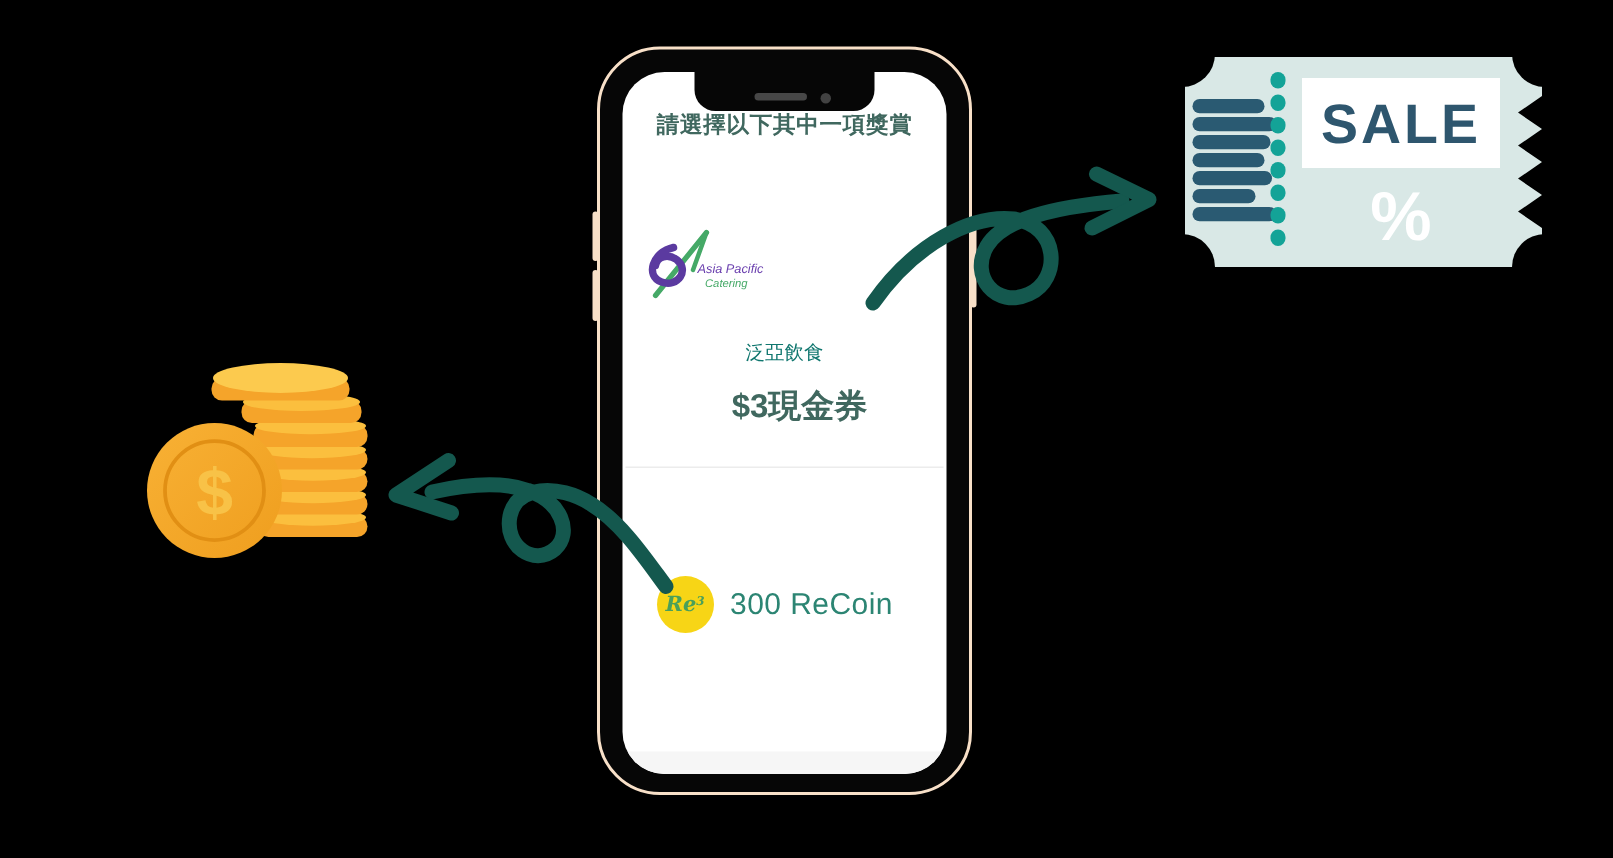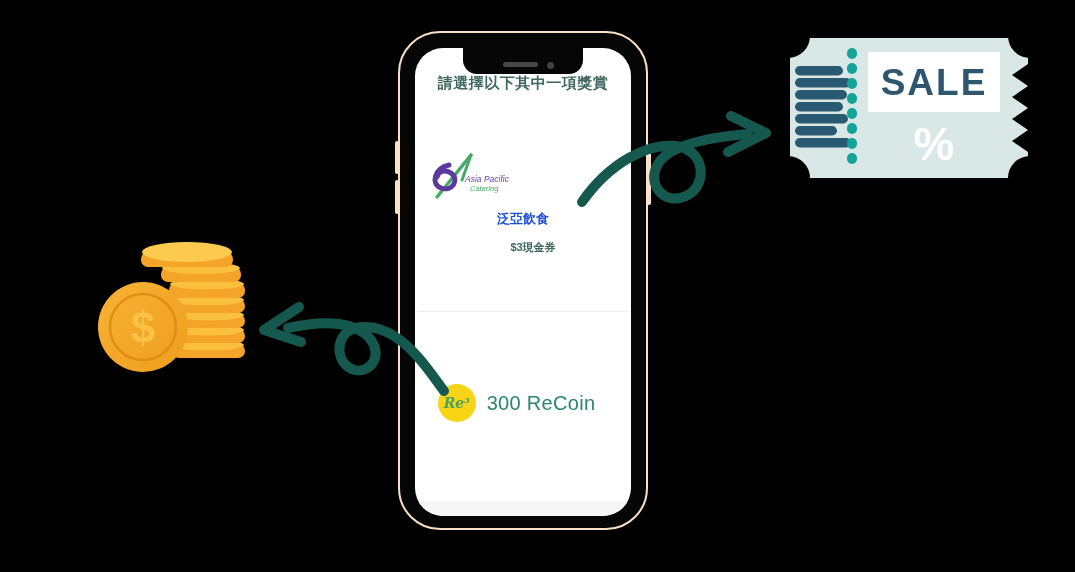--- a/index.html
+++ b/index.html
@@ -17,22 +17,22 @@
           border-radius:28px;overflow:hidden;}
   .notch{position:absolute;left:50%;transform:translateX(-50%);top:13px;width:120px;height:28px;
          background:#060606;border-radius:0 0 14px 14px;z-index:3;}
   .speaker{position:absolute;left:40px;top:16px;width:35px;height:5px;border-radius:3px;background:#474747;}
   .camera{position:absolute;left:84px;top:16px;width:7px;height:7px;border-radius:50%;background:#424242;}
 
   .scr-title{position:absolute;top:26px;left:0;right:0;text-align:center;
              font-size:15px;font-weight:bold;letter-spacing:.5px;color:#40685f;}
   .opt-voucher{position:absolute;top:104px;left:0;right:0;text-align:center;}
   .logo-wrap{height:50px;display:flex;justify-content:flex-start;}
-  .brand{margin-top:8px;font-size:13px;color:#1d4ed8;font-weight:bold;}
-  .value{margin-top:12px;font-size:11px;color:#40685f;font-weight:bold;margin-left:20px;}
+  .brand{margin-top:24px;font-size:13px;color:#0f766e;font-weight:normal;}
+  .value{margin-top:12px;font-size:22px;color:#40685f;font-weight:bold;margin-left:20px;}
   .divider{position:absolute;top:263px;left:2px;right:2px;height:1px;background:#ececec;}
   .opt-coins{position:absolute;top:336px;left:0;right:13px;display:flex;align-items:center;
              justify-content:center;gap:11px;}
   .recoin-badge{width:38px;height:38px;border-radius:50%;background:#f7d516;display:flex;
                 align-items:center;justify-content:center;color:#4aa05a;
                 font-family:"DejaVu Serif",serif;font-style:italic;font-weight:bold;font-size:14px;}
   .recoin-badge sup{font-size:8px;margin-top:-6px;}
   .recoin-label{font-size:20px;font-weight:normal;color:#2c8573;letter-spacing:.3px;}
   .scr-footer{position:absolute;left:0;right:0;bottom:0;height:15px;background:#f6f6f6;}
 

